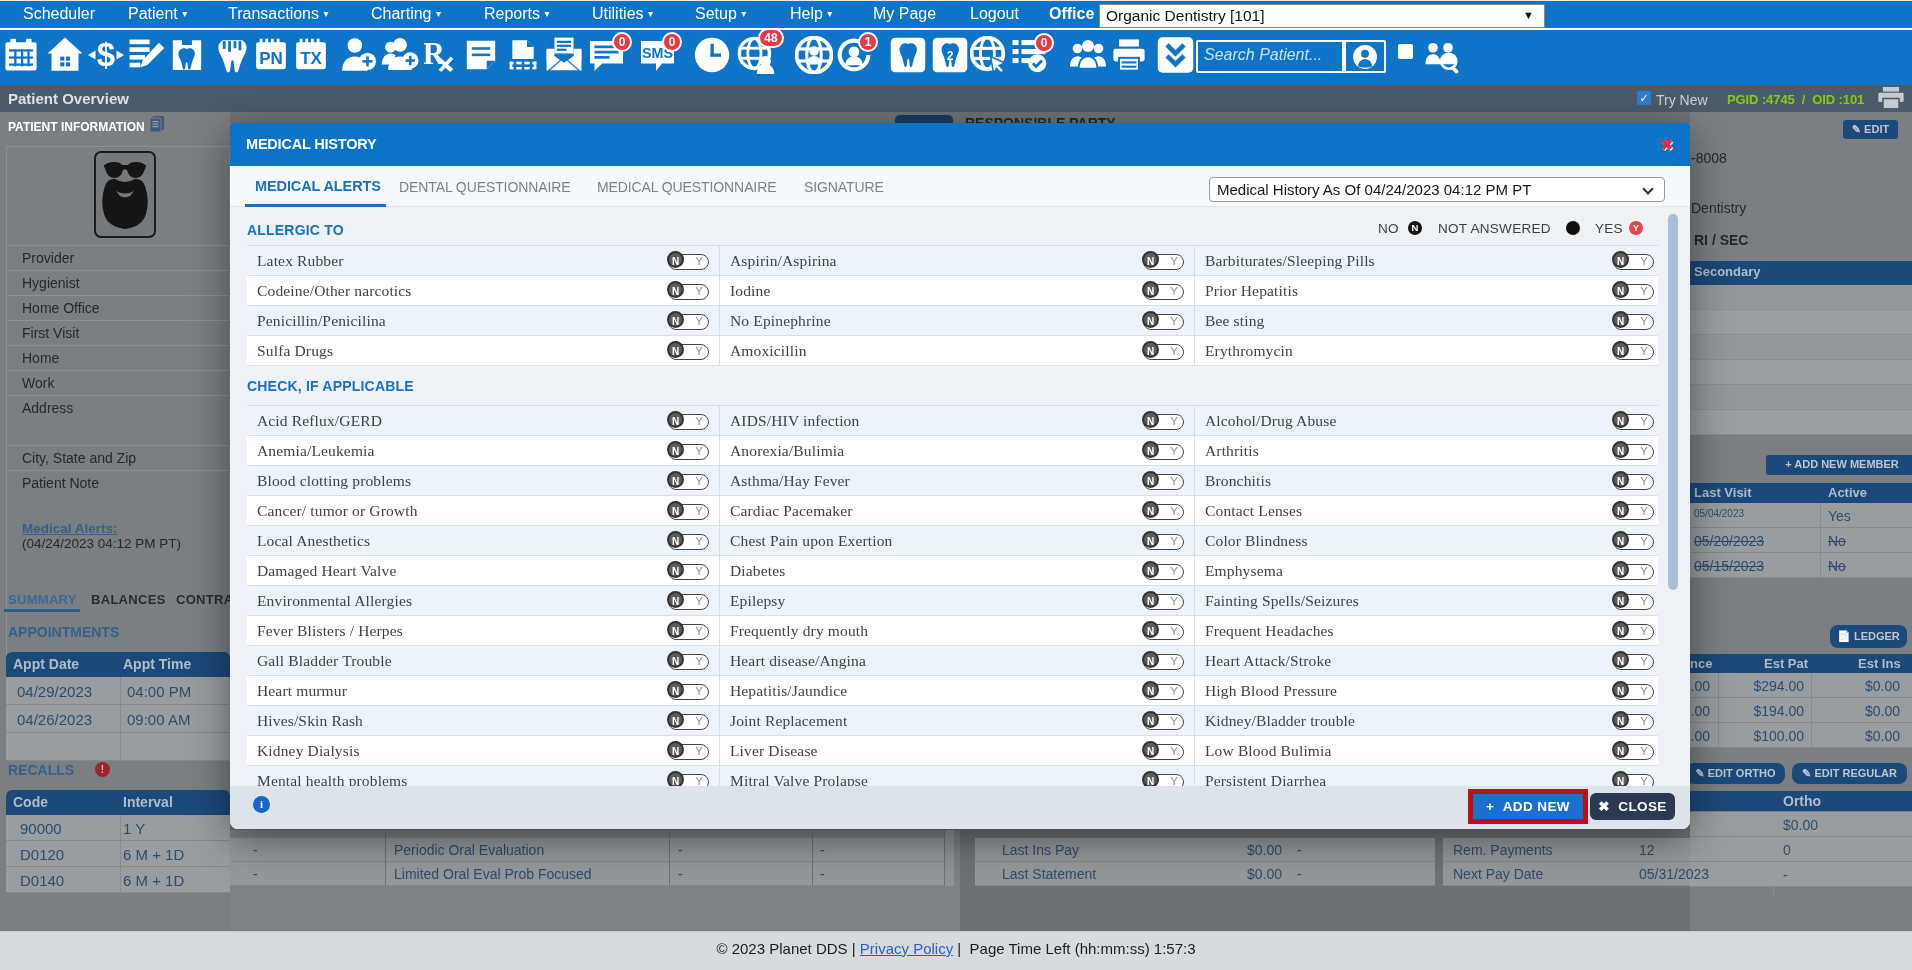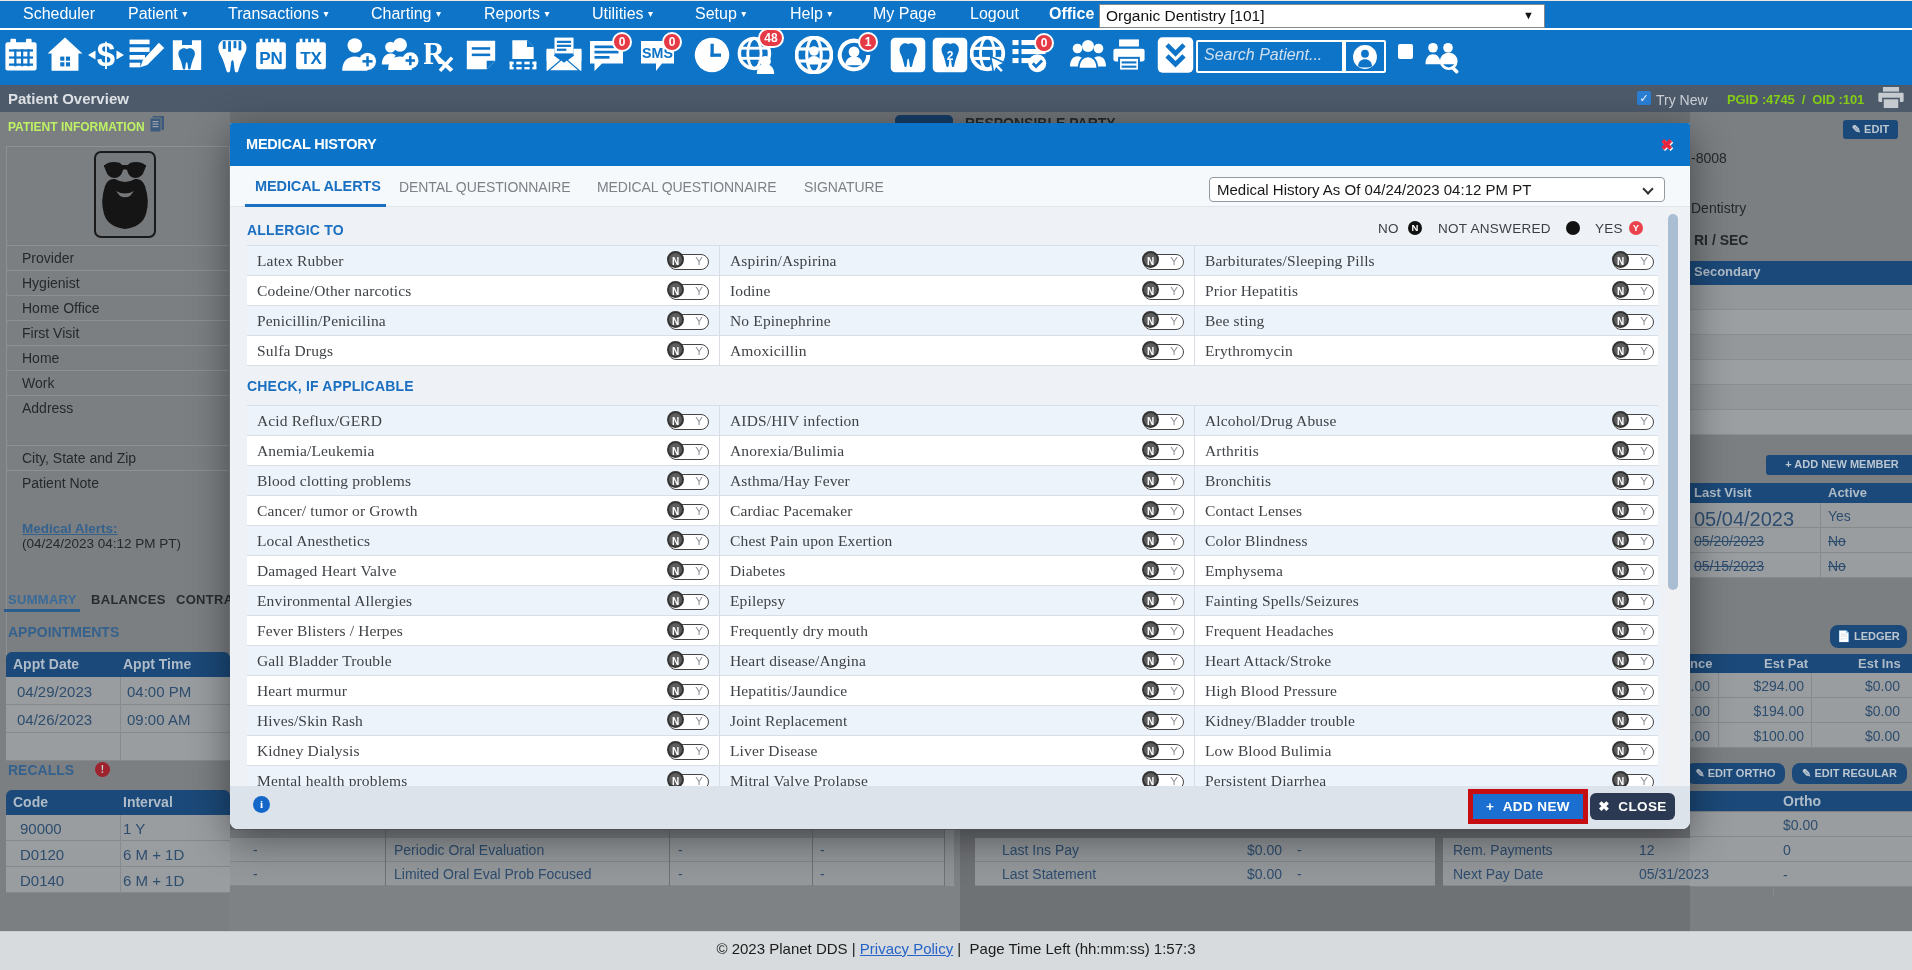--- a/index.html
+++ b/index.html
@@ -344,21 +344,21 @@
     <div class="abs" style="left:1656px;top:7px;color:#ccd2d8;font-size:14px">Try New</div>
     <div class="abs" style="left:1727px;top:7px;color:#84cc16;font-size:13px;font-weight:bold;letter-spacing:-0.1px">PGID :4745&nbsp; /&nbsp; OID :101</div>
     <svg class="abs" style="left:1876px;top:2px" width="30" height="23" viewBox="0 0 24 20">
         <rect x="5" y="0" width="14" height="4" fill="#c6cbd0"></rect>
         <rect x="1" y="5" width="22" height="8" rx="1" fill="#c6cbd0"></rect>
         <rect x="5" y="10" width="14" height="9" fill="#c6cbd0" stroke="#4d5a6a" stroke-width="1.4"></rect>
       </svg>
   </div>
   <div id="content">
       <div class="abs" style="left:0;top:0;width:230px;height:823px;background:#7b7f82"></div>
-<div class="abs dblue" style="left:8px;top:8px;font-size:12px;letter-spacing:0;color:#bef264">PATIENT INFORMATION</div>
+<div class="abs dblue" style="left:8px;top:8px;font-size:12px;letter-spacing:0;color:#ffffff">PATIENT INFORMATION</div>
 <svg class="abs" style="left:150px;top:4px" width="14" height="16" viewBox="0 0 14 16">
         <rect x="2.5" y="0" width="11.5" height="14" rx="1" fill="#3c5a7d"></rect>
         <rect x="0" y="2" width="11" height="14" rx="1" fill="#3c5a7d" stroke="#7b7f82" stroke-width="1"></rect>
         <g fill="#9aa2ab">
           <rect x="2.5" y="5" width="6" height="1.2"></rect>
           <rect x="2.5" y="7.5" width="6" height="1.2"></rect>
           <rect x="2.5" y="10" width="6" height="1.2"></rect>
         </g>
       </svg>
 <div class="abs" style="left:6px;top:34px;width:224px;height:560px;border:1px solid #8d9194"></div>
@@ -439,21 +439,21 @@
 <div class="abs" style="left:1690px;top:223px;width:222px;height:25px;background:#94989b;border-bottom:1px solid #8b8e91"></div>
 <div class="abs" style="left:1690px;top:248px;width:222px;height:25px;background:#9b9fa2;border-bottom:1px solid #8b8e91"></div>
 <div class="abs" style="left:1690px;top:273px;width:222px;height:25px;background:#94989b;border-bottom:1px solid #8b8e91"></div>
 <div class="abs" style="left:1690px;top:298px;width:222px;height:25px;background:#9b9fa2;border-bottom:1px solid #8b8e91"></div>
 <div class="abs dbtn" style="left:1766px;top:343px;width:152px;height:20px">+ ADD NEW MEMBER</div>
 <div class="abs dhead" style="left:1690px;top:371px;width:222px;height:20px"></div>
 <div class="abs dheadt" style="left:1694px;top:373px;font-weight:bold">Last Visit</div>
 <div class="abs dheadt" style="left:1828px;top:373px;font-weight:bold">Active</div>
 <div class="abs" style="left:1690px;top:391px;width:222px;height:25px;background:#999da0;border-bottom:1px solid #86898c"></div>
 <div class="abs" style="left:1820px;top:391px;width:1px;height:25px;background:#888b8e"></div>
-<div class="abs dtb" style="left:1694px;top:396px;font-size:20px">05/04/2023</div>
+<div class="abs dtb" style="left:1694px;top:396px;font-size:10px">05/04/2023</div>
 <div class="abs dtb" style="left:1828px;top:396px;font-size:14px">Yes</div>
 <div class="abs" style="left:1690px;top:416px;width:222px;height:25px;background:#999da0;border-bottom:1px solid #86898c"></div>
 <div class="abs" style="left:1820px;top:416px;width:1px;height:25px;background:#888b8e"></div>
 <div class="abs dtb" style="left:1694px;top:421px;text-decoration:line-through;font-size:14px">05/20/2023</div>
 <div class="abs dtb" style="left:1828px;top:421px;text-decoration:line-through;font-size:14px">No</div>
 <div class="abs" style="left:1690px;top:441px;width:222px;height:25px;background:#999da0;border-bottom:1px solid #86898c"></div>
 <div class="abs" style="left:1820px;top:441px;width:1px;height:25px;background:#888b8e"></div>
 <div class="abs dtb" style="left:1694px;top:446px;text-decoration:line-through;font-size:14px">05/15/2023</div>
 <div class="abs dtb" style="left:1828px;top:446px;text-decoration:line-through;font-size:14px">No</div>
 <div class="abs dbtn" style="left:1830px;top:513px;width:77px;height:23px;line-height:23px;border-radius:8px">📄 LEDGER</div>

